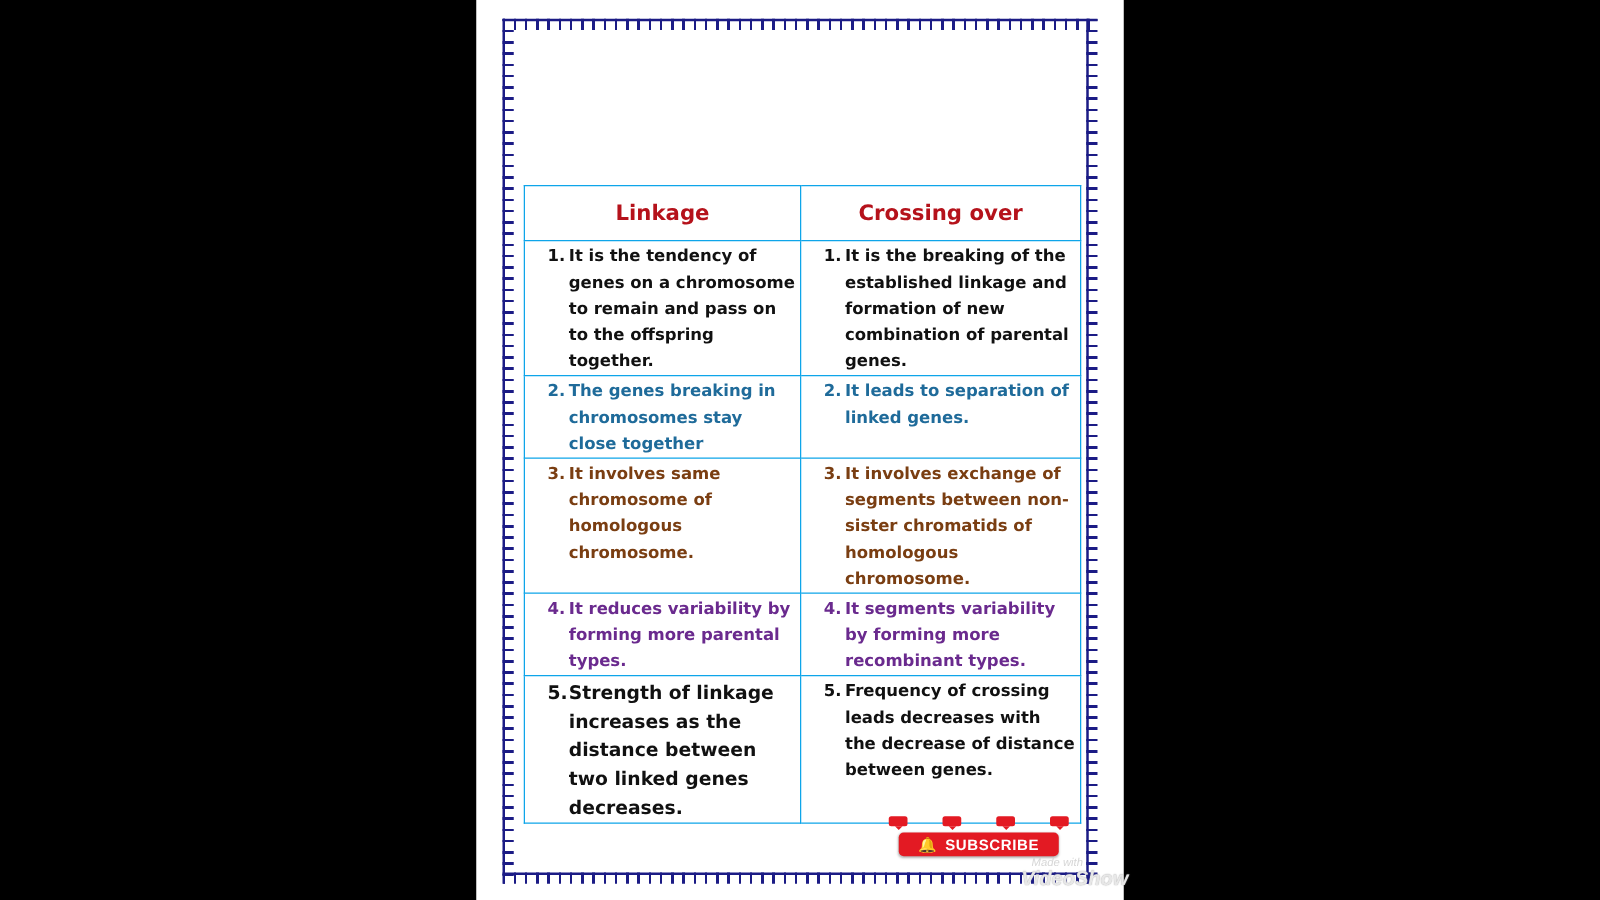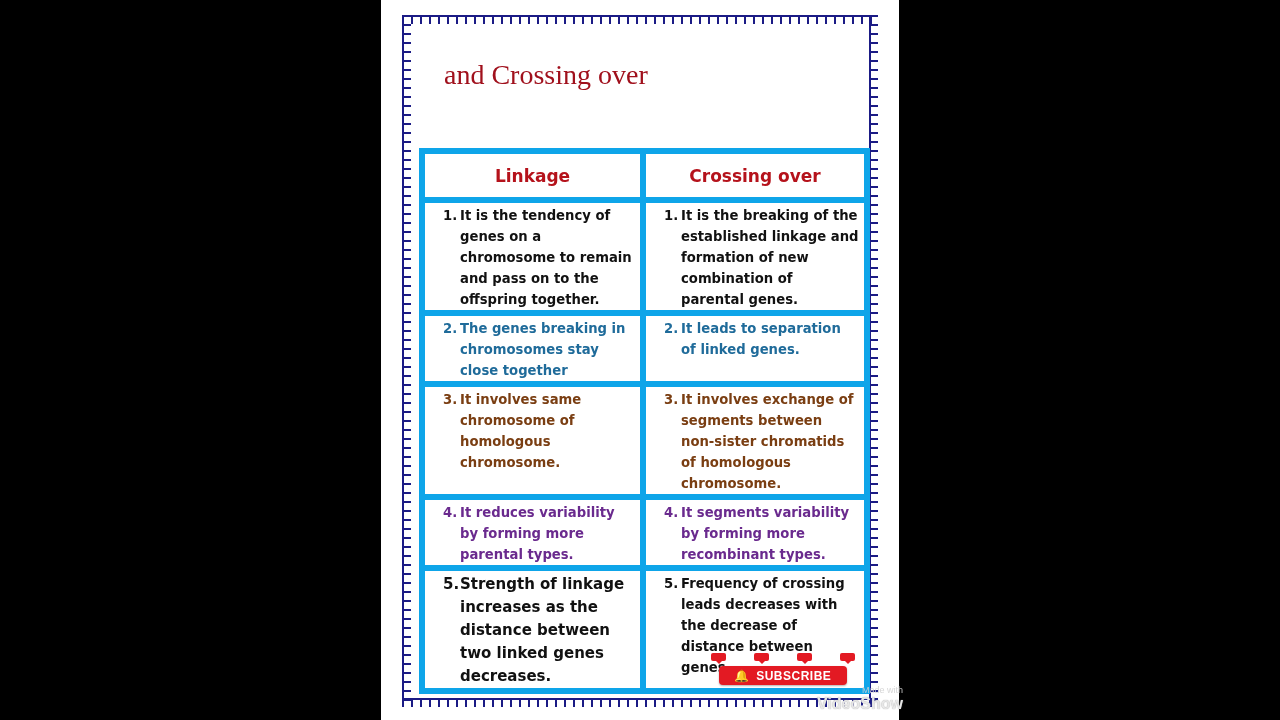--- a/index.html
+++ b/index.html
@@ -36,21 +36,21 @@
     position: absolute; left: 63px; top: 54px; width: 420px;
     font-family: "Liberation Serif", "DejaVu Serif", serif;
     font-size: 28px; line-height: 42px; color: #a0101c;
   }
   table.cmp {
     position: absolute; left: 38px; top: 148px; width: 445px;
     border-collapse: collapse; table-layout: fixed;
     font-family: "DejaVu Sans", sans-serif; font-weight: bold;
   }
   table.cmp td, table.cmp th {
-    border: 6px solid #0ea5e9; vertical-align: top; padding: 0;
+    border: 1px solid #0ea5e9; vertical-align: top; padding: 0;
   }
   table.cmp th {
     height: 43px; color: #b5121b; font-size: 17px; text-align: center; vertical-align: middle;
     font-weight: bold;
   }
   .item { display: flex; padding: 2px 4px 0 18px; font-size: 13.2px; line-height: 21px; }
   .item .num { flex: 0 0 17px; }
   .item .txt { flex: 1; }
   tr.r1 td { height: 103px; color: #111; }
   tr.r2 td { height: 62px; color: #1f6b9a; }
@@ -73,39 +73,38 @@
   .subscribe {
     position: absolute; left: 338px; top: 666px; width: 128px; height: 19px;
     background: #e31a23; border-radius: 4px; color: #fff;
     font-family: "Liberation Sans", sans-serif; font-weight: bold; font-size: 12px;
     display: flex; align-items: center; justify-content: center; gap: 6px; letter-spacing: 0.5px;
     box-shadow: 0 1px 2px rgba(0,0,0,0.3);
   }
   .subscribe .bell { font-size: 12px; }
   .watermark {
     position: absolute; left: 408px; top: 684px; color: rgba(210,210,210,0.9);
-    font-family: "Liberation Sans", sans-serif; line-height: 13px; text-align: right;
+    font-family: "Liberation Sans", sans-serif; font-style: italic; line-height: 13px; text-align: center;
   }
   .watermark .l1 { font-size: 9px; }
   .watermark .l2 { font-size: 16px; font-weight: bold; color: rgba(235,235,235,0.95);
     text-shadow: 0 0 1px #999; margin-left: 28px; }
 </style>
 </head>
 <body>
 
 <div class="page">
   <div class="frame">
     <div class="edge top"></div>
     <div class="edge bottom"></div>
     <div class="edge left"></div>
     <div class="edge right"></div>
   </div>
 
   <div class="title">
-    <div>and Crossing over</div>
   </div>
 
   <table class="cmp">
     <colgroup>
         <col style="width:221px">
         <col style="width:224px">
       </colgroup>
     <thead>
       <tr>
         <th>Linkage</th>

